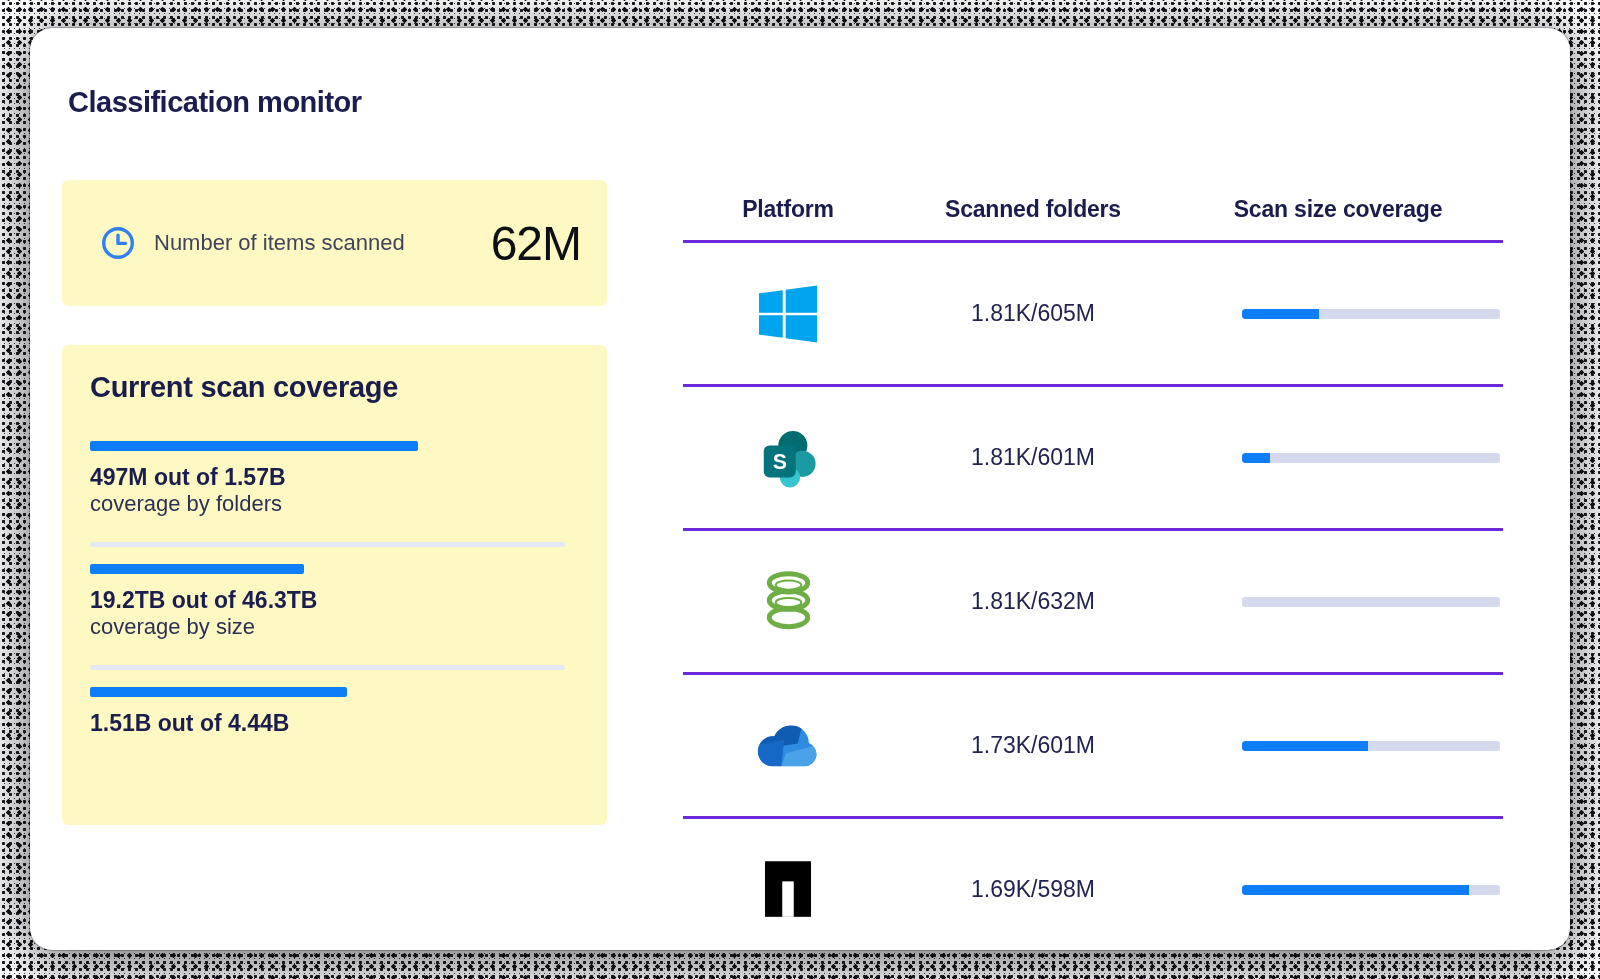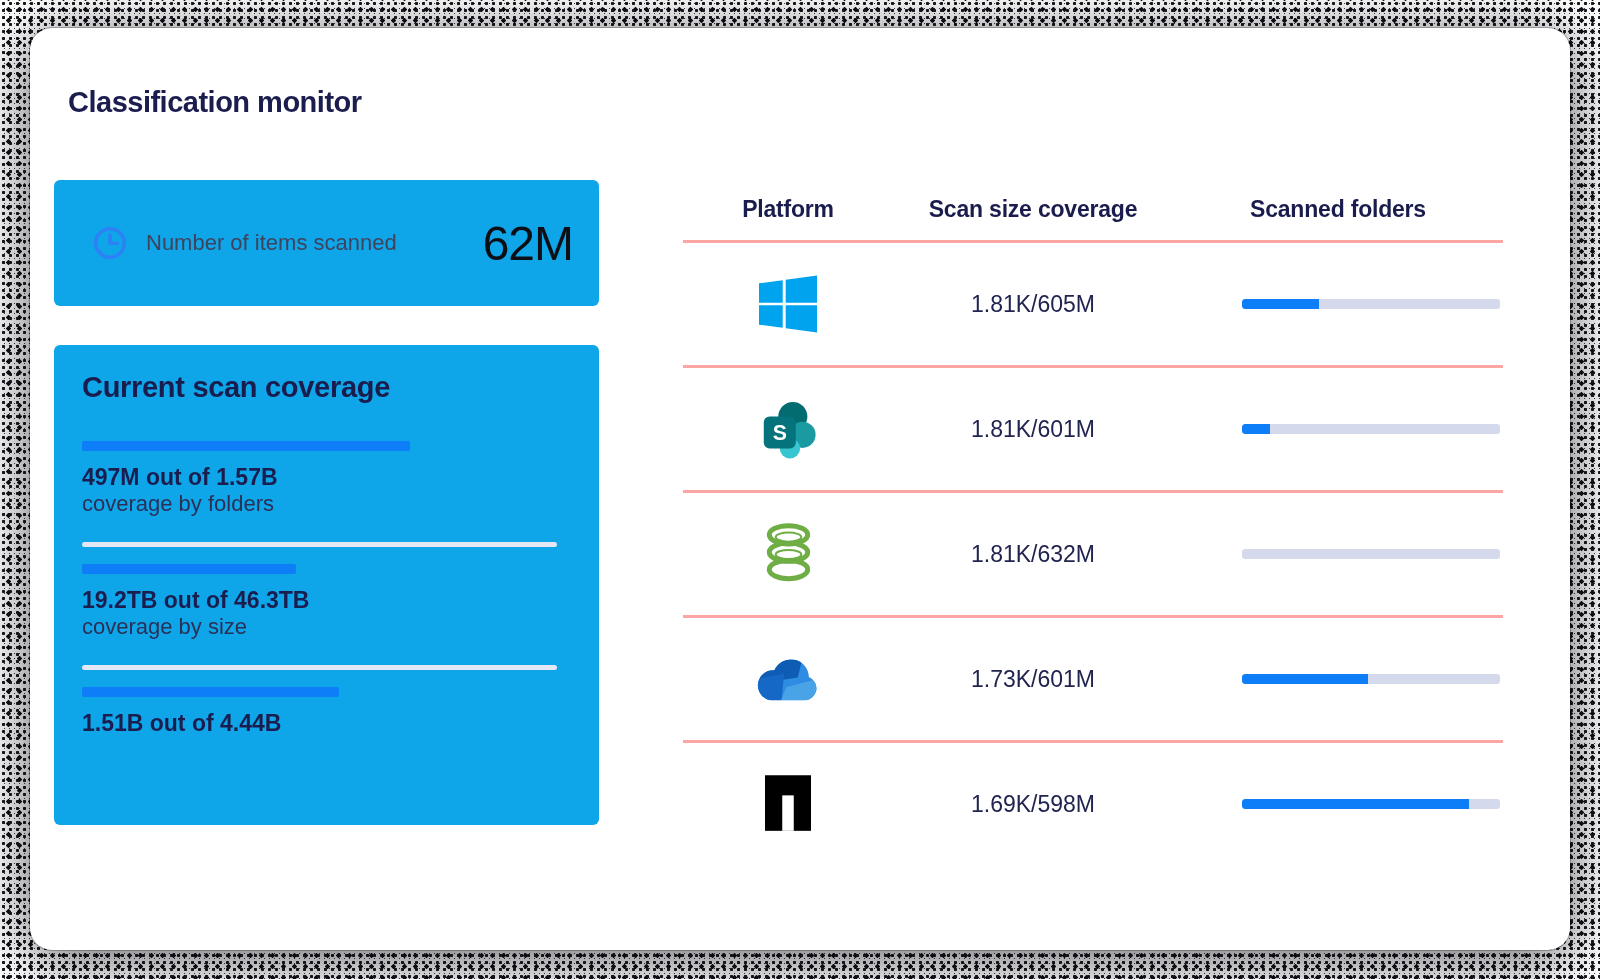--- a/index.html
+++ b/index.html
@@ -19,22 +19,22 @@
     position:absolute; left:30px; top:28px; width:1540px; height:922px;
     background:#ffffff; border-radius:22px;
     box-shadow:0 8px 60px rgba(5,5,12,.65), 0 0 0 1px rgba(0,0,0,.25);
   }
   .page-title {
     position:absolute; left:38px; top:58px;
     font-size:29px; font-weight:800; color:#1a1d4e; letter-spacing:-0.5px;
   }
   
   .panel {
-    position:absolute; left:24px; width:545px;
-    background:#0ea5e9; border-radius:6px;
+    position:absolute; left:32px; width:545px;
+    background:#fef9c3; border-radius:6px;
   }
   .panel-items {
     top:152px; height:126px;
     display:flex; align-items:center; padding:0 26px 0 38px;
   }
   .items-left { display:flex; align-items:center; gap:18px; }
   .clock-wrap { width:36px; height:36px; flex:0 0 auto; }
   .items-label { font-size:22px; color:#40435c; }
   .items-value {
     margin-left:auto; font-size:48px; font-weight:400; color:#0e0f14;
@@ -45,22 +45,22 @@
   .metric-bar { height:10px; border-radius:2px; background:#0d7ef8; }
   .metric-value { margin-top:13px; font-size:23px; font-weight:800; color:#1a1d4e; }
   .metric-label { margin-top:0; font-size:22px; color:#2c3057; }
   .metric-sep { height:5px; border-radius:3px; background:#e4e8f6; margin:25px 0 17px 0; }
   .m-bar-1 { margin-top:37px; }
   
   .platform-table { position:absolute; left:653px; top:150px; width:820px; }
   .t-header { display:grid; grid-template-columns:210px 280px 330px; height:62px; align-items:center; }
   .t-header .th { text-align:center; font-size:23px; font-weight:800; color:#191c4c; letter-spacing:-0.2px; }
   .t-row {
-    display:grid; grid-template-columns:210px 280px 330px; height:125px;
-    align-items:center; border-top:3px solid #fca5a5;
+    display:grid; grid-template-columns:210px 280px 330px; height:144px;
+    align-items:center; border-top:3px solid #6d28d9;
   }
   .t-row:first-of-type { border-top:3px solid #eef1f9; }
   .cell-icon { display:flex; justify-content:center; align-items:center; }
   .cell-value { text-align:center; font-size:23px; color:#20244e; }
   .cell-bar { display:flex; justify-content:flex-end; padding-right:3px; }
   .bar-track { width:258px; height:10px; border-radius:3px; background:#d4d9ec; overflow:hidden; }
   .bar-fill { height:100%; background:#0d7ef8; border-radius:3px 0 0 3px; }
   svg { display:block; }
 </style>
 </head>
@@ -104,22 +104,22 @@
 
     <div>
       <div class="metric-bar" style="width: 54%;"></div>
       <div class="metric-value">1.51B out of 4.44B</div>
     </div>
   </div>
 
   <div class="platform-table">
     <div class="t-header">
       <div class="th">Platform</div>
+      <div class="th">Scanned folders</div>
       <div class="th">Scan size coverage</div>
-      <div class="th">Scanned folders</div>
     </div>
 
     <div class="t-row">
       <div class="cell-icon">
         <svg viewBox="0 0 88 88" width="58" height="58">
           <path fill="#00a3ee" d="M0 12.7 L36 7.8 V42 H0 Z M40.5 7.2 L88 0.7 V42 H40.5 Z M0 46 H36 V80.2 L0 75.3 Z M40.5 46 H88 V87.3 L40.5 80.8 Z"></path>
         </svg>
       </div>
       <div class="cell-value">1.81K/605M</div>
       <div class="cell-bar">

